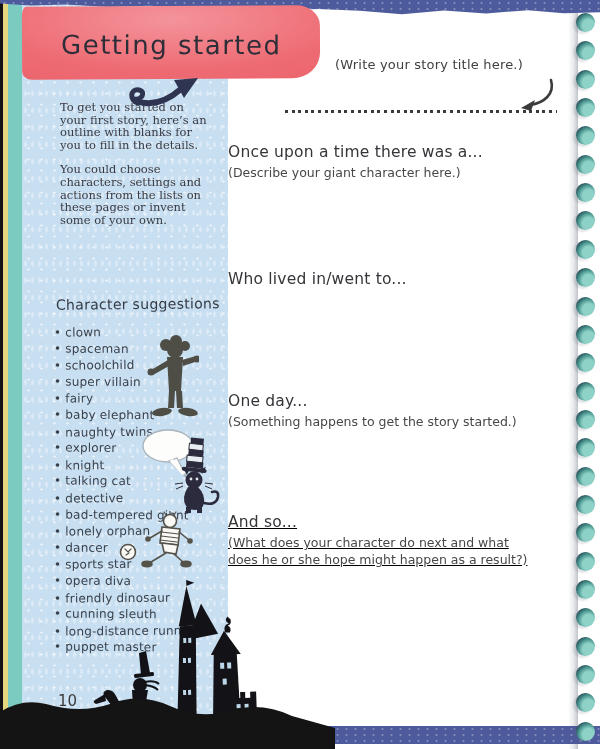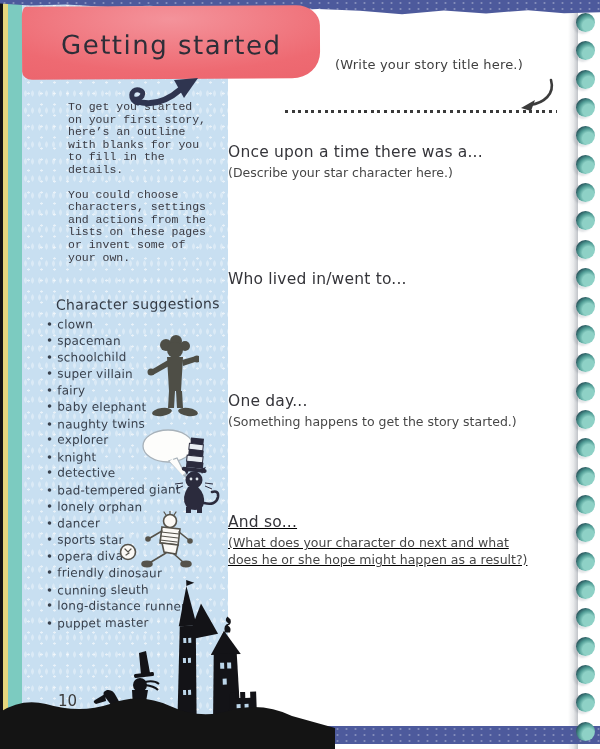--- a/index.html
+++ b/index.html
@@ -47,27 +47,27 @@
     font-size:26px;letter-spacing:1.5px;color:#2e2e38;
     transform:rotate(.4deg);padding-top:4px;
   }
   .swoosh{position:absolute;left:126px;top:74px;z-index:9;}
   
   .intro{
     position:absolute;left:56px;top:101px;width:154px;z-index:4;
     font-family:"DejaVu Serif",serif;font-size:11.5px;line-height:12.6px;
     color:#3a3a42;
   }
-  .intro p{margin:0 0 12px 12px;font-family:Liberation Mono, monospace;}
+  .intro p{margin:0 0 12px 4px;}
   .sugg-head{
     position:absolute;left:56px;top:296px;z-index:4;
     font-size:14px;color:#333a44;letter-spacing:.3px;transform:rotate(-.5deg);
   }
   .suggestions{
-    position:absolute;left:46px;top:316px;z-index:4;margin:0;padding:0;list-style:none;
+    position:absolute;left:46px;top:316px;z-index:4;margin:8px;padding:0;list-style:none;
     font-size:12px;line-height:16.6px;color:#39414d;letter-spacing:.2px;
   }
   .suggestions li::before{content:"• ";}
   .suggestions li:nth-child(odd){transform:rotate(-.5deg);}
   .suggestions li:nth-child(even){transform:rotate(.4deg);}
   .page-num{position:absolute;left:50px;top:692px;z-index:8;font-size:15px;color:#2e2e34;margin-left:8px;}
   
   .hand{color:#3b3b3b;}
   .title-hint{
     position:absolute;left:300px;top:57px;width:258px;text-align:center;z-index:4;
@@ -132,20 +132,21 @@
 <ul class="suggestions">
     <li>clown</li>
     <li>spaceman</li>
     <li>schoolchild</li>
     <li>super villain</li>
     <li>fairy</li>
     <li>baby elephant</li>
     <li>naughty twins</li>
     <li>explorer</li>
     <li>knight</li>
+    <li>talking cat</li>
     <li>detective</li>
     <li>bad-tempered giant</li>
     <li>lonely orphan</li>
     <li>dancer</li>
     <li>sports star</li>
     <li>opera diva</li>
     <li>friendly dinosaur</li>
     <li>cunning sleuth</li>
     <li>long-distance runner</li>
     <li>puppet master</li>
@@ -154,21 +155,21 @@
 
 <div class="title-hint">(Write your story title here.)</div>
 <svg class="title-arrow" width="48" height="34" viewBox="0 0 48 34">
   <path d="M43,2 C47,16 36,25 22,27" fill="none" stroke="#3c3c3c" stroke-width="2.6" stroke-linecap="round"></path>
   <path d="M13,30 L27,22 L23,33 Z" fill="#3c3c3c"></path>
 </svg>
 <div class="dotted-line"></div>
 
 <div class="prompt p1">
   <div class="ph">Once upon a time there was a...</div>
-  <div class="hint">(Describe your star character here.)</div>
+  <div class="hint">(Describe your giant character here.)</div>
 </div>
 <div class="prompt p2">
   <div class="ph">Who lived in/went to...</div>
 </div>
 <div class="prompt p3">
   <div class="ph">One day...</div>
   <div class="hint">(Something happens to get the story started.)</div>
 </div>
 <div class="prompt p4">
   <div class="ph">And so...</div>

